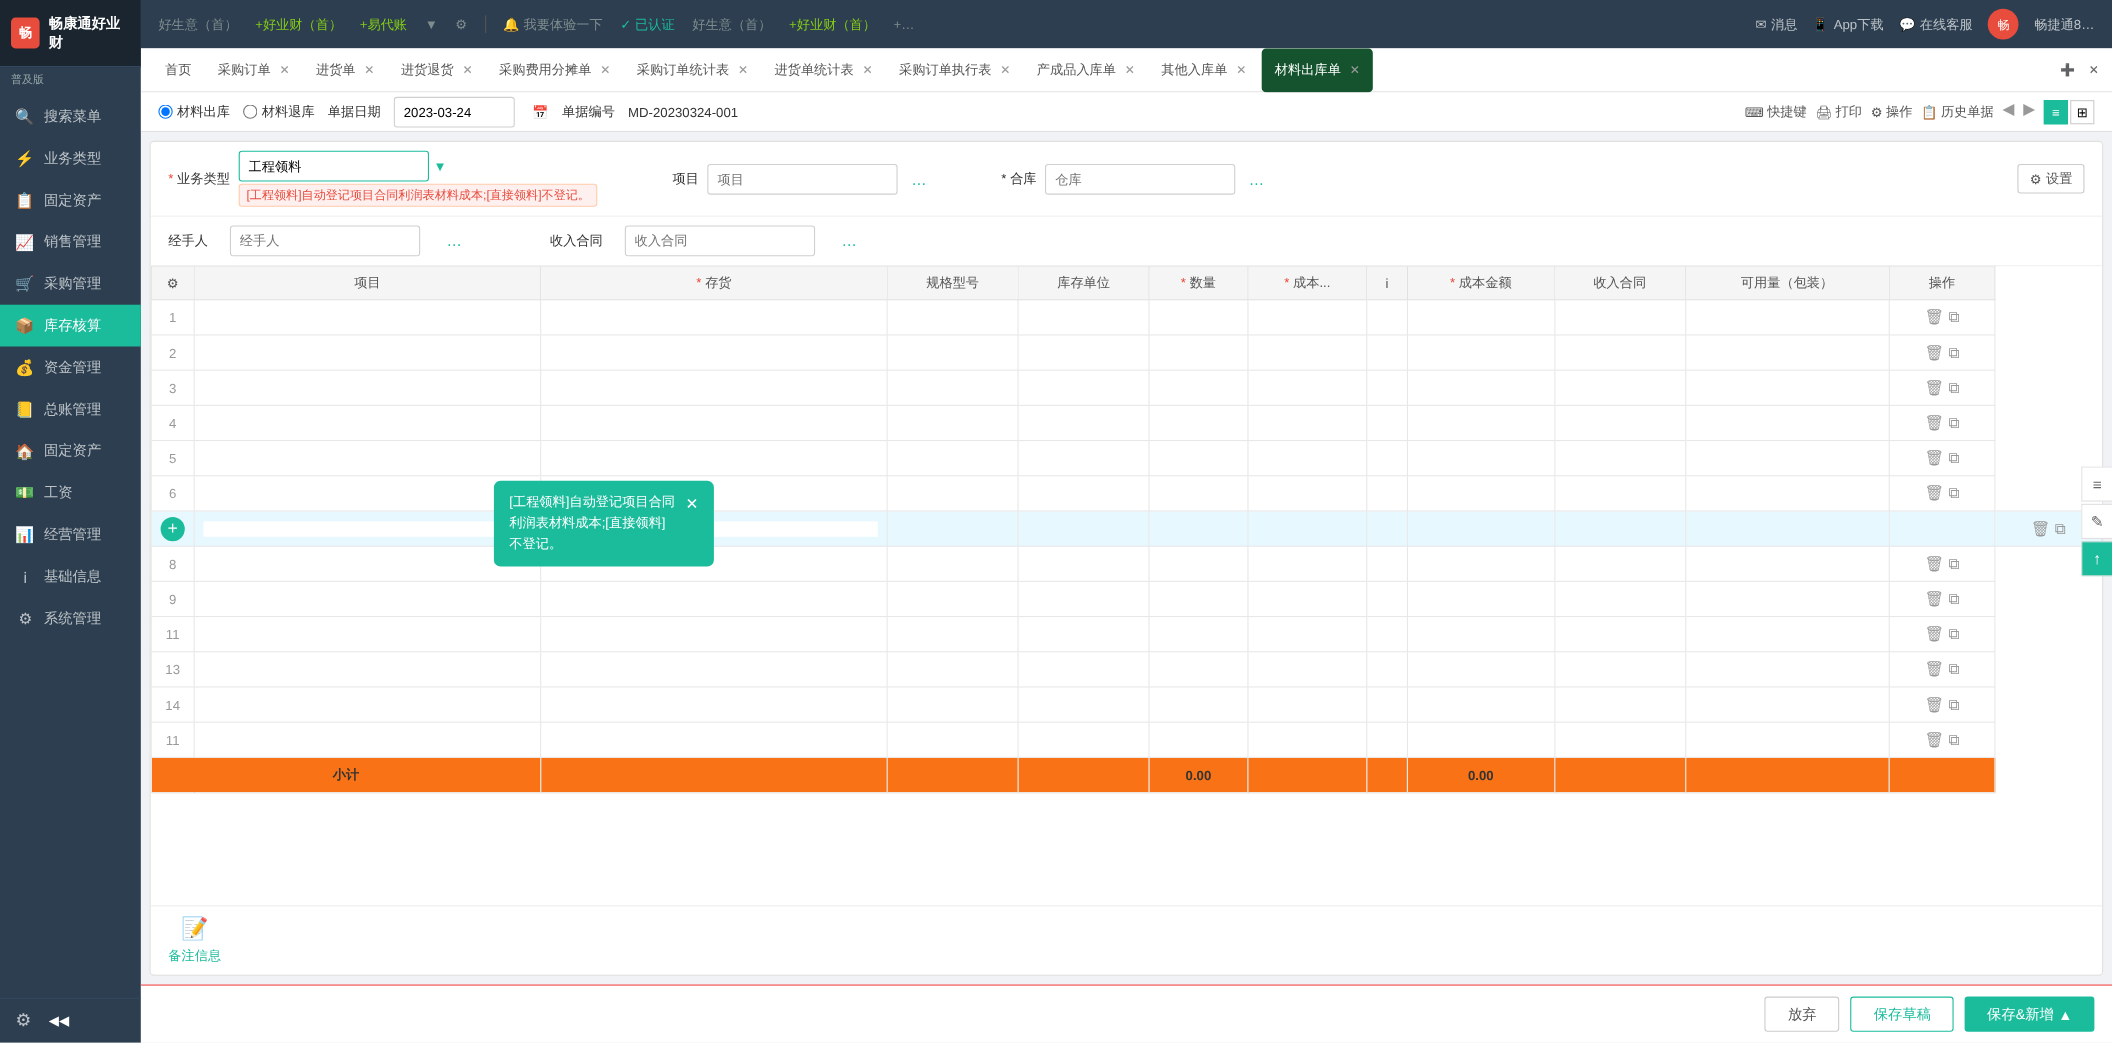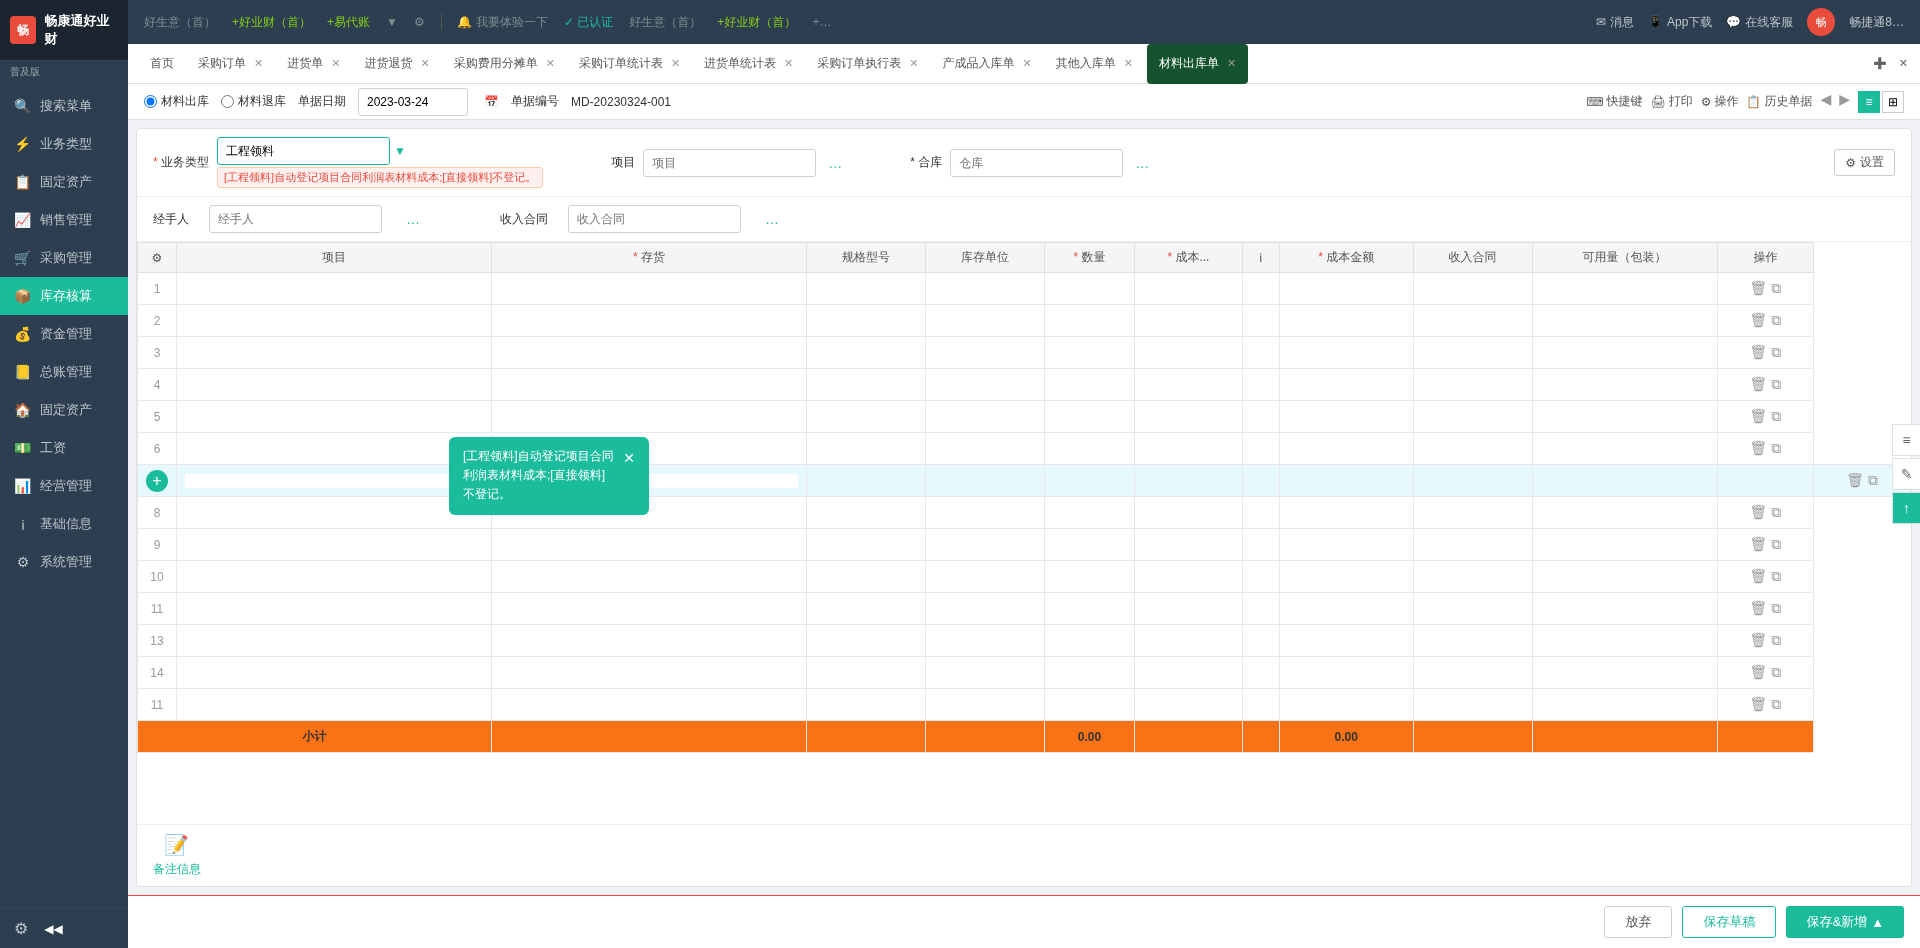--- a/index.html
+++ b/index.html
@@ -419,34 +419,20 @@
               <td></td>
               <td></td>
               <td></td>
               <td></td>
               <td></td>
               <td></td>
               <td></td>
               <td><button class="action-btn">🗑</button><button class="action-btn">⧉</button></td>
             </tr>
             <tr>
-              <td class="row-num">10</td>
-              <td></td>
-              <td></td>
-              <td></td>
-              <td></td>
-              <td></td>
-              <td></td>
-              <td></td>
-              <td></td>
-              <td></td>
-              <td></td>
-              <td><button class="action-btn">🗑</button><button class="action-btn">⧉</button></td>
-            </tr>
-            <tr>
               <td class="row-num">11</td>
               <td></td>
               <td></td>
               <td></td>
               <td></td>
               <td></td>
               <td></td>
               <td></td>
               <td></td>
               <td></td>

